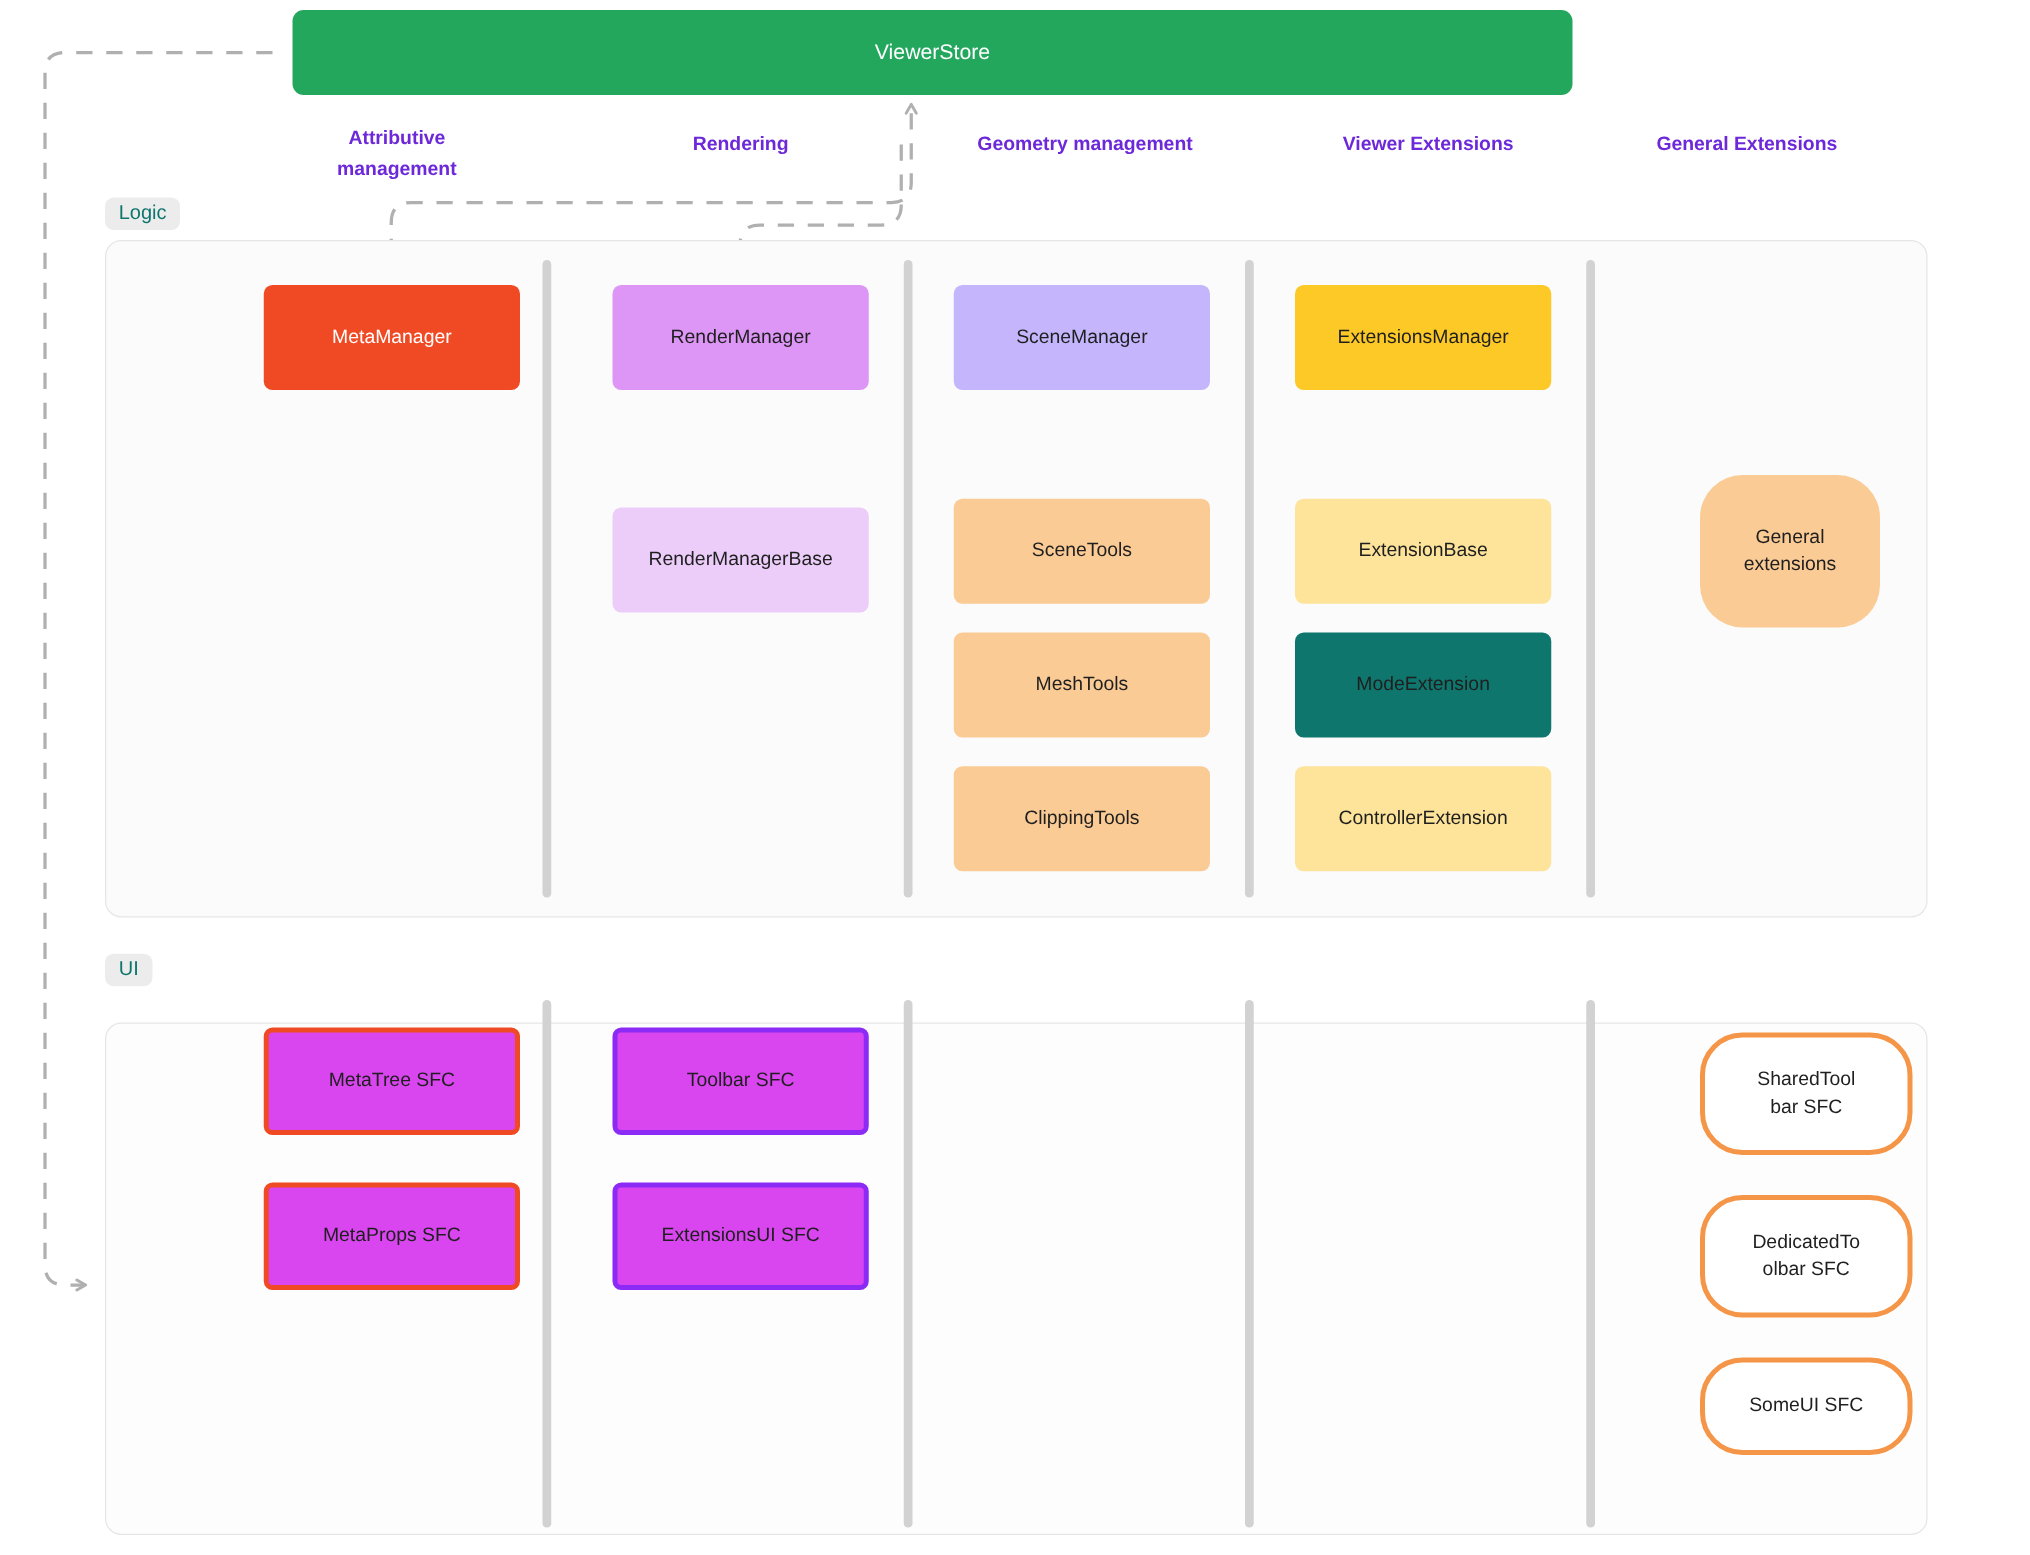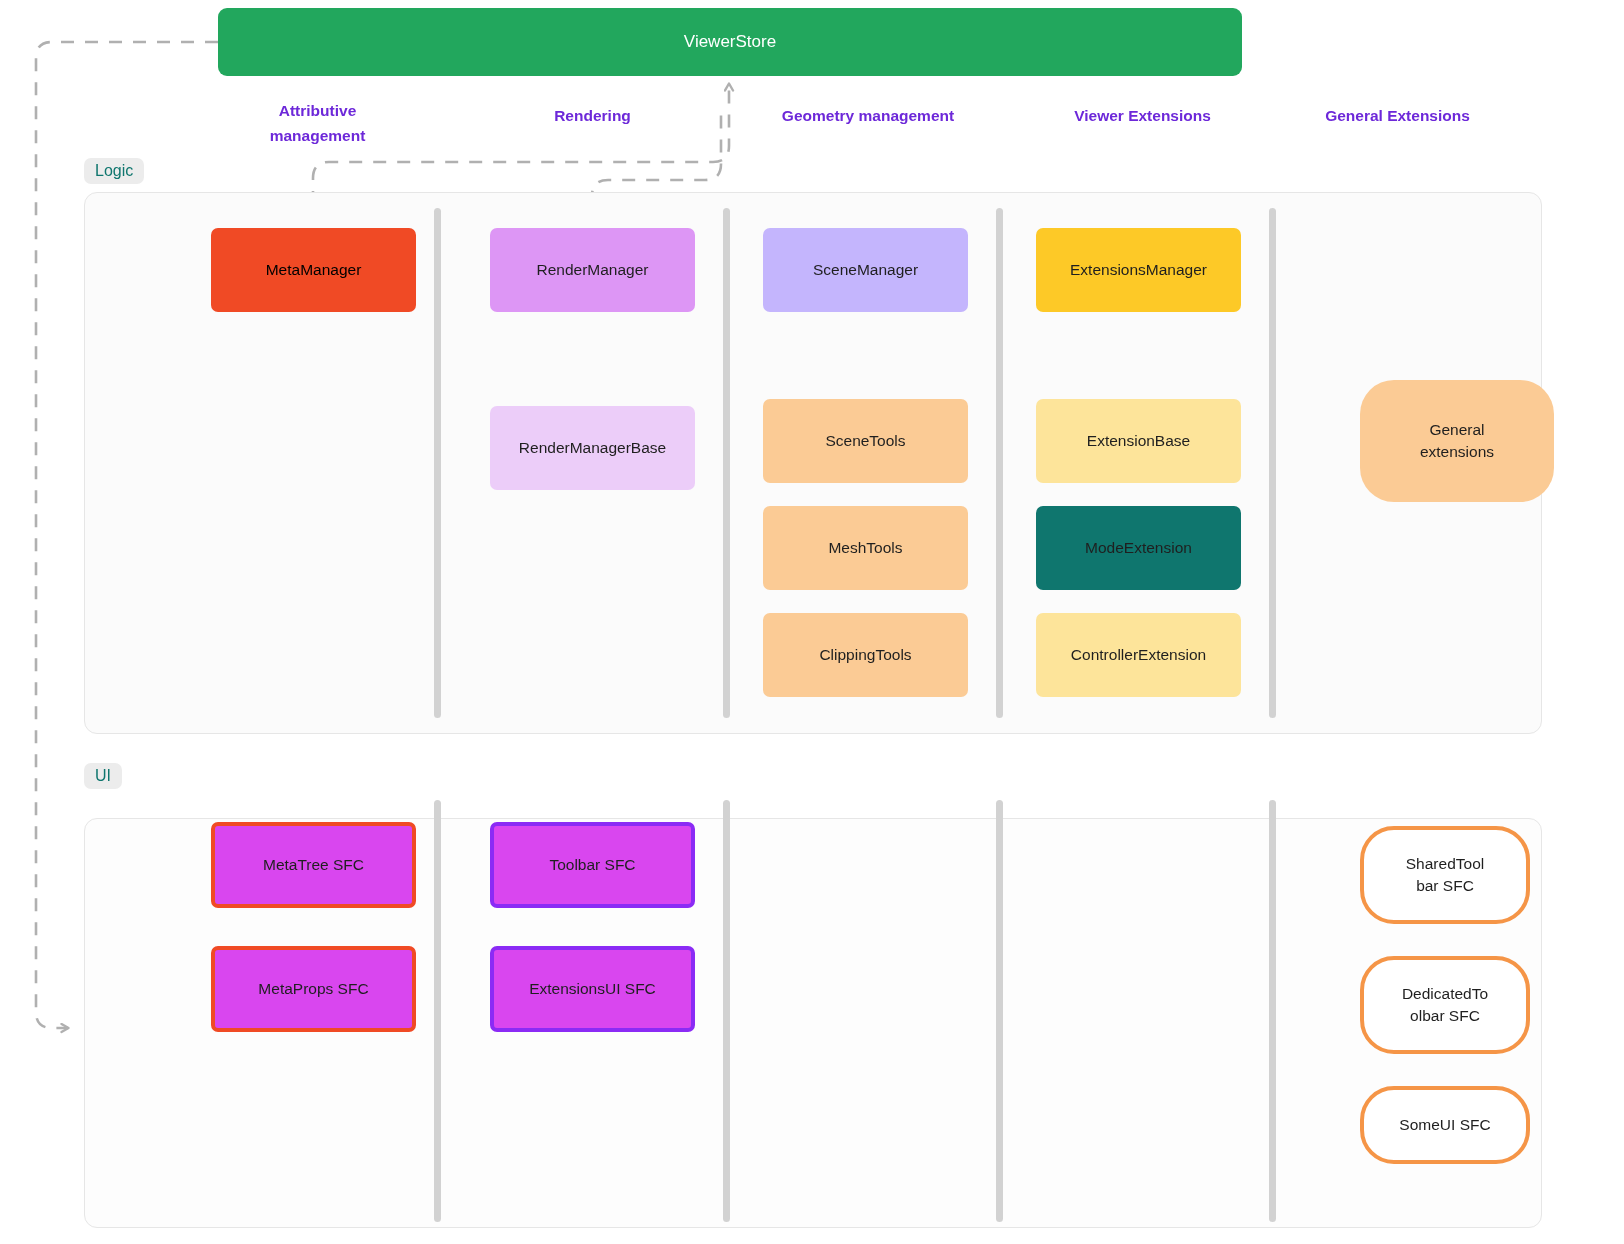--- a/index.html
+++ b/index.html
@@ -3,21 +3,21 @@
 <meta charset="utf-8">
 <style>
   html,body{margin:0;padding:0;background:#ffffff;}
   body{font-family:"Liberation Sans","DejaVu Sans",sans-serif;}
   #stage{position:relative;width:1624px;height:1244px;overflow:hidden;background:#fff;}
 
   .abs{position:absolute;box-sizing:border-box;}
 
   
   .store{
-    left:218px;top:8px;width:1024px;height:68px;
+    left:234px;top:8px;width:1024px;height:68px;
     background:#22a75d;border-radius:9px;
     color:#fff;font-size:17px;
     display:flex;align-items:center;justify-content:center;
   }
 
   
   .colhead{
     font-size:15.5px;font-weight:bold;color:#6d28d9;
     text-align:center;line-height:1.62;
   }
@@ -39,21 +39,21 @@
   
   .divider{width:7px;background:#d2d2d2;border-radius:4px;}
 
   
   .node{
     border-radius:7px;
     display:flex;align-items:center;justify-content:center;
     text-align:center;font-size:15.5px;color:#1f1f1f;
     padding:0 8px;line-height:1.4;
   }
-  .node.white-text{color:#000000;}
+  .node.white-text{color:#ffffff;}
 
   .node.pill{border-radius:34px;}
 
   .node.outline{
     background:#d946ef;border-style:solid;border-width:4px;
   }
   .node.outline-round{
     background:#ffffff;border-style:solid;border-width:4px;border-radius:34px;
   }
 
@@ -183,21 +183,21 @@
   <div class="abs node" style="left:1036px;top:399px;width:205px;height:84px;background:#fde49a;">
     <span>ExtensionBase</span>
   </div>
   <div class="abs node" style="left:1036px;top:506px;width:205px;height:84px;background:#0f766e;">
     <span>ModeExtension</span>
   </div>
   <div class="abs node" style="left:1036px;top:613px;width:205px;height:84px;background:#fde49a;">
     <span>ControllerExtension</span>
   </div>
 
-  <div class="abs node pill" style="left:1360px;top:380px;width:194px;height:122px;background:#fbcb95;white-space:pre-line;">
+  <div class="abs node pill" style="left:1360px;top:380px;width:144px;height:122px;background:#fbcb95;white-space:pre-line;">
     <span style="white-space: pre-line;">General
 extensions</span>
   </div>
 
   <div class="abs node outline" style="left:211px;top:822px;width:205px;height:86px;border-color:#f04a25;">
     <span>MetaTree SFC</span>
   </div>
   <div class="abs node outline" style="left:211px;top:946px;width:205px;height:86px;border-color:#f04a25;">
     <span>MetaProps SFC</span>
   </div>

